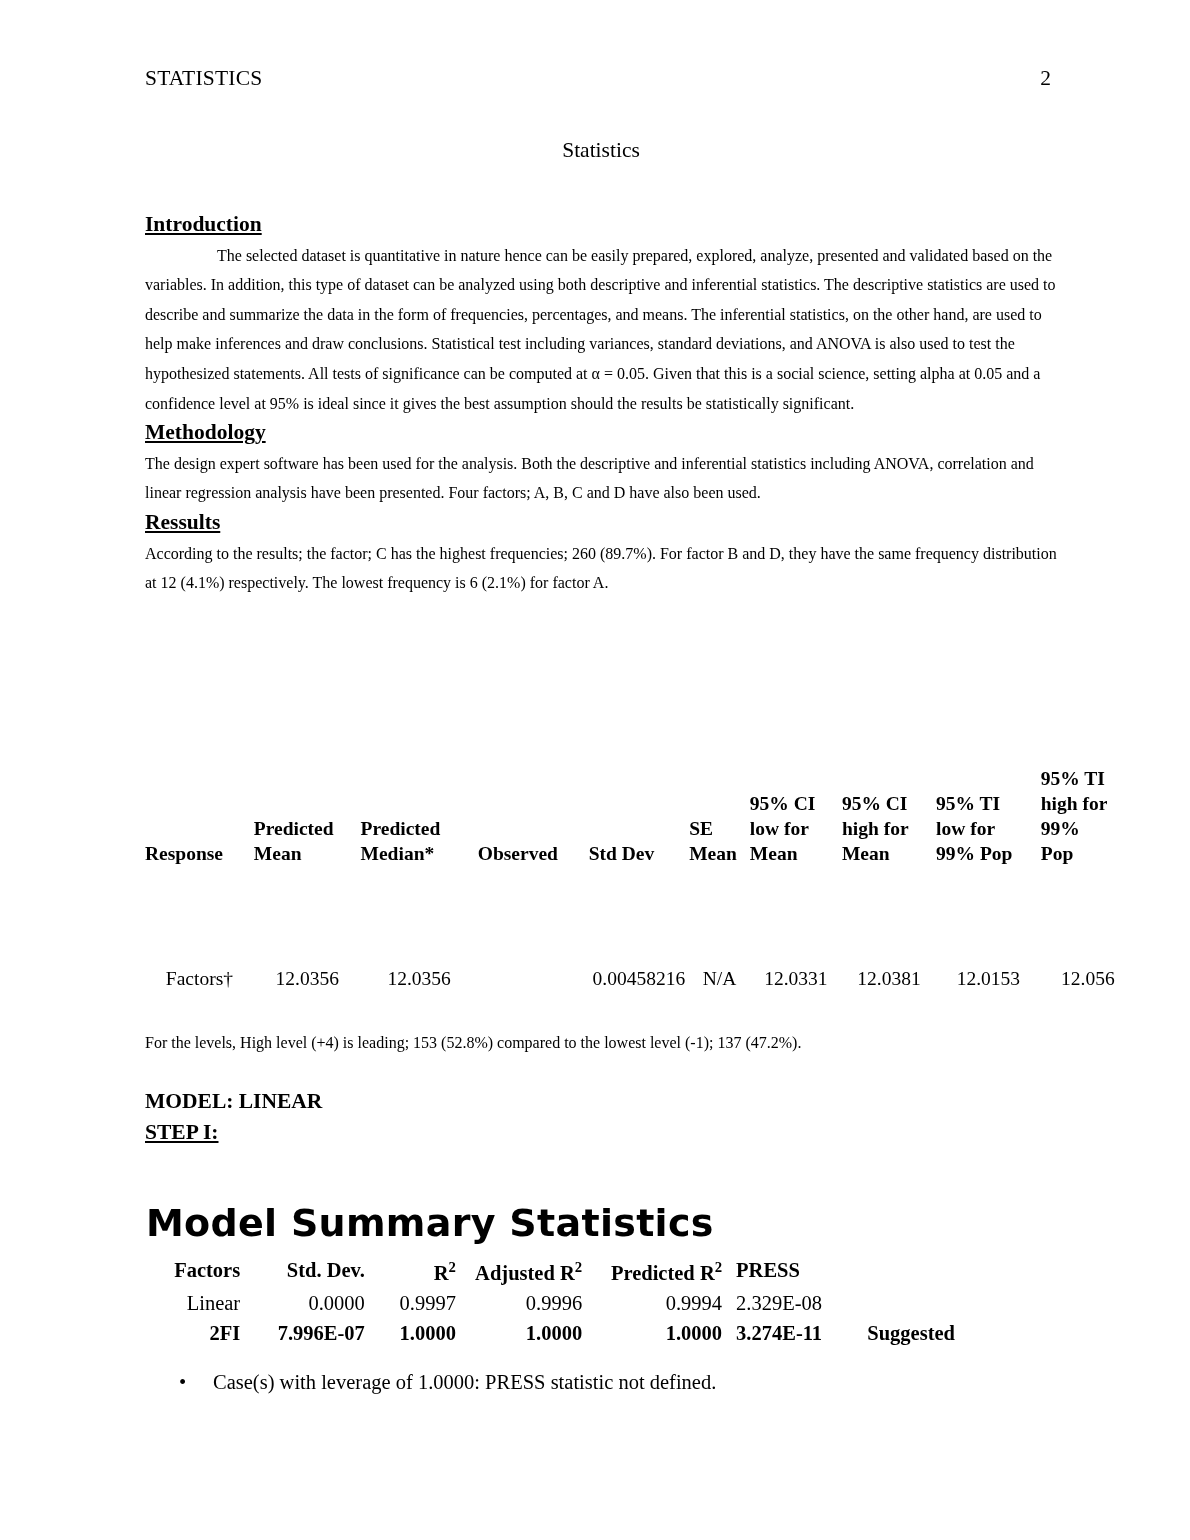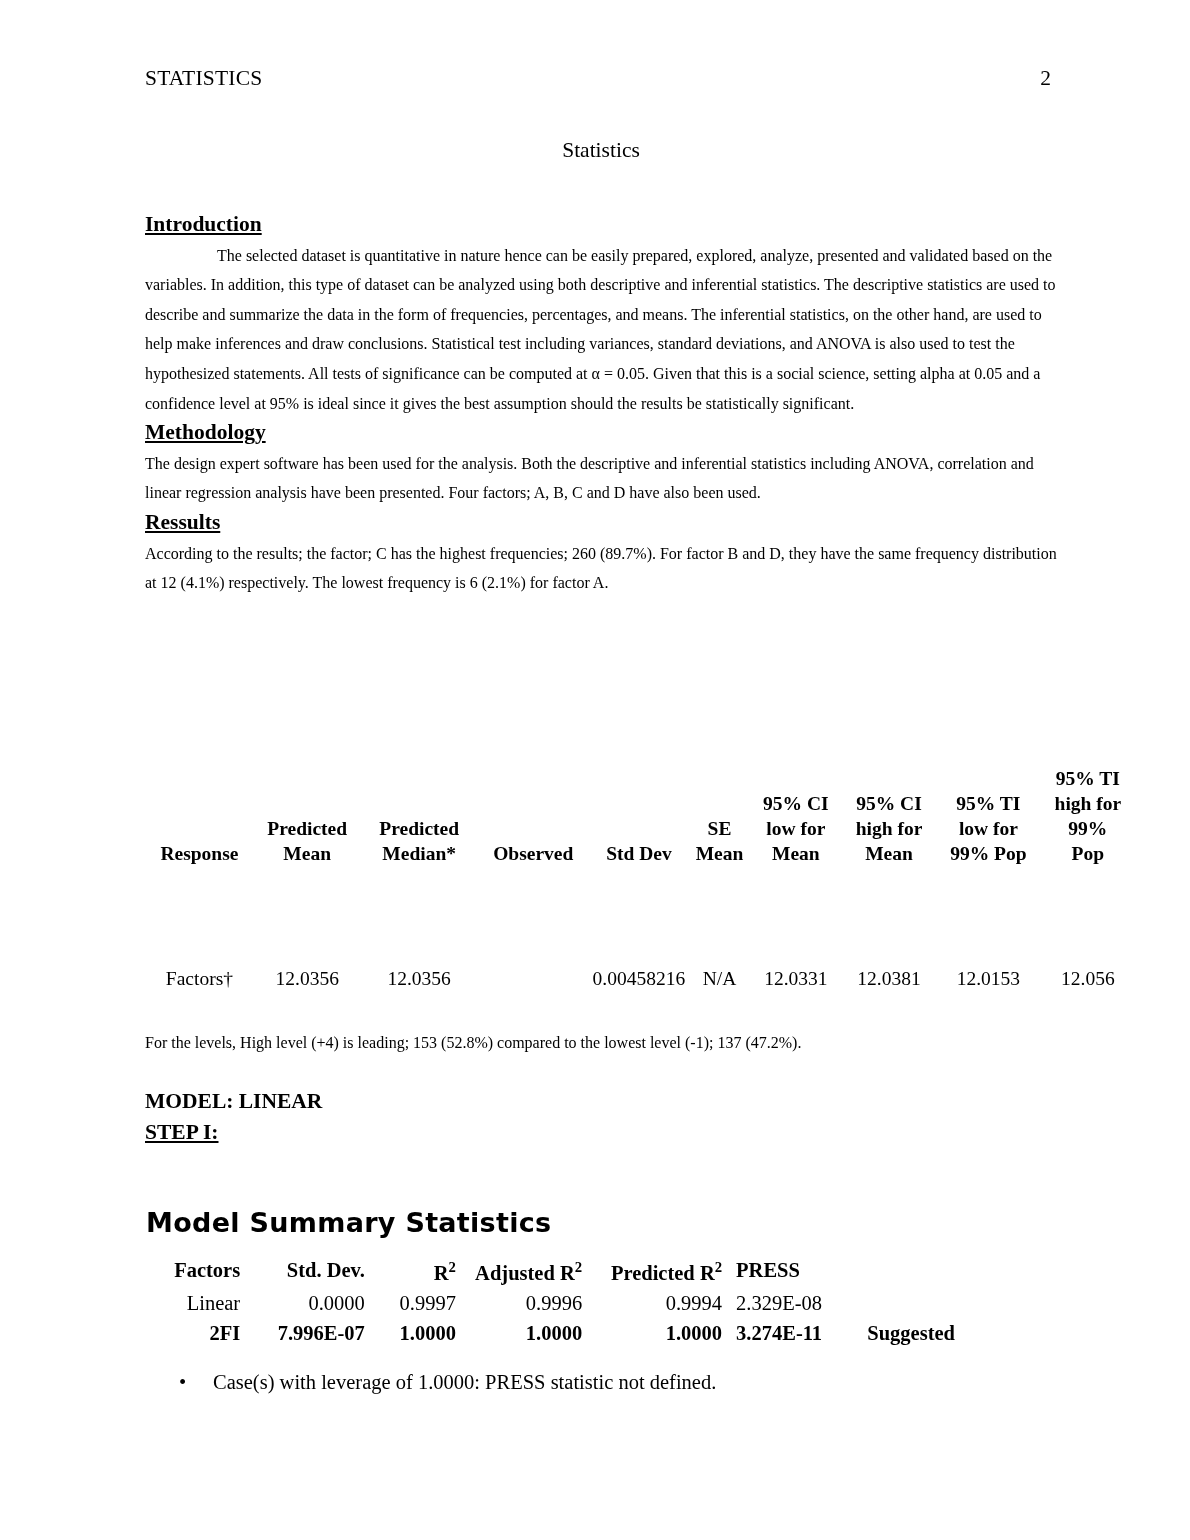--- a/index.html
+++ b/index.html
@@ -80,21 +80,21 @@
     top: 756px;
     width: 990px;
     border-collapse: collapse;
     font-size: 19.5px;
   }
   .pred-table th {
     font-weight: bold;
     vertical-align: bottom;
     padding: 0 0 0 0;
     line-height: 25px;
-    text-align: center;
+    text-align: left;
     font-size: 19.5px;
   }
   .pred-table td {
     vertical-align: bottom;
     text-align: center;
     font-size: 19.5px;
     line-height: 25px;
     font-weight: normal;
     white-space: nowrap;
   }
@@ -122,21 +122,21 @@
   }
   .gap-line { height: 29.6px; }
 
   
   .mss-title {
     position: absolute;
     left: 139px;
     top: 1206px;
     font-family: "DejaVu Sans", "Liberation Sans", sans-serif;
     font-weight: bold;
-    font-size: 27px;
+    font-size: 38px;
     line-height: 34px;
     letter-spacing: 0.3px;
   }
   .mss-table {
     position: absolute;
     left: 152px;
     top: 1252px;
     border-collapse: collapse;
     font-size: 20.5px;
   }

